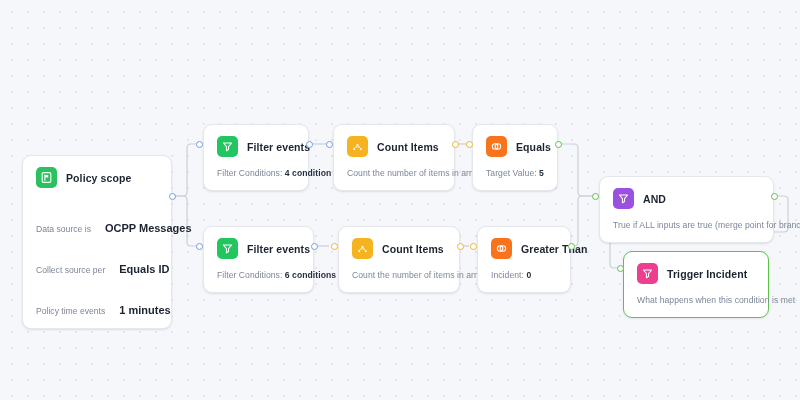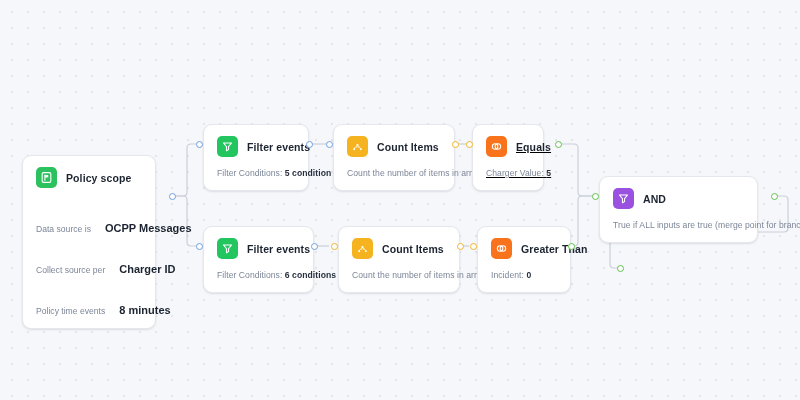--- a/index.html
+++ b/index.html
@@ -85,60 +85,60 @@
 
     <path class="edge" d="M 311,246 H 329"></path>
 
     <path class="edge" d="M 458,246 H 469"></path>
 
     <path class="edge" d="M 573,246 H 574 Q 578,246 578,242 V 200 Q 578,196 582,196 H 596"></path>
 
     <path class="edge" d="M 776,196 H 784 Q 788,196 788,200 V 228 Q 788,232 784,232 H 614 Q 610,232 610,236 V 264 Q 610,268 614,268 H 620"></path>
   </svg>
 
-  <div class="node" style="left:22px; top:155px; width:134px;">
+  <div class="node" style="left:22px; top:155px; width:150px;">
     <div class="node-head">
       <span class="tile green">
         <svg width="13" height="13" viewBox="0 0 24 24">
           <rect x="4" y="3" width="16" height="18" rx="2.5" fill="none" stroke="#ffffff" stroke-width="2"></rect>
           <path d="M9 7.5v9.5" stroke="#ffffff" stroke-width="2" stroke-linecap="round"></path>
           <path d="M9 7.5h6.2v4.4H9z" fill="#ffffff"></path>
         </svg>
       </span>
       <span class="node-title">Policy scope</span>
     </div>
     <div class="rows">
       <div class="row">
         <span class="k">Data source is</span>
         <span class="v">OCPP Messages</span>
       </div>
       <div class="row">
         <span class="k">Collect source per</span>
-        <span class="v">Charger ID</span>
+        <span class="v">Equals ID</span>
       </div>
       <div class="row">
         <span class="k">Policy time events</span>
-        <span class="v">8 minutes</span>
+        <span class="v">1 minutes</span>
       </div>
     </div>
   </div>
   <span class="port blue" style="left:169px; top:193px;"></span>
 
   <div class="node" style="left:203px; top:124px; width:106px;">
     <div class="node-head">
       <span class="tile green2">
         <svg width="13" height="13" viewBox="0 0 24 24">
           <path d="M4.5 5.5h15l-5.6 6.6v5.5l-3.8 2.4v-7.9z" fill="none" stroke="#ffffff" stroke-width="2" stroke-linejoin="round"></path>
         </svg>
       </span>
       <span class="node-title">Filter events</span>
     </div>
     <div class="node-sub">
       <span>Filter Conditions:</span>
-      <b>5 condition</b>
+      <b>4 condition</b>
     </div>
   </div>
   <span class="port blue" style="left:196px; top:141px;"></span>
   <span class="port blue" style="left:306px; top:141px;"></span>
 
   <div class="node" style="left:333px; top:124px; width:122px;">
     <div class="node-head">
       <span class="tile amber">
         <svg width="13" height="13" viewBox="0 0 24 24">
           <path d="M5 17a7.6 7.6 0 0 1 14 0" fill="none" stroke="#ffffff" stroke-width="1.9" stroke-linecap="round" stroke-dasharray="2.6 2.6"></path>
@@ -147,32 +147,32 @@
           <circle cx="17.8" cy="17.2" r="1.5" fill="#ffffff"></circle>
         </svg>
       </span>
       <span class="node-title">Count Items</span>
     </div>
     <div class="node-sub">Count the number of items in array</div>
   </div>
   <span class="port blue" style="left:326px; top:141px;"></span>
   <span class="port amber" style="left:452px; top:141px;"></span>
 
-  <div class="node" style="left:472px; top:124px; width:72px;text-decoration:underline;">
+  <div class="node" style="left:472px; top:124px; width:86px;">
     <div class="node-head">
       <span class="tile orange">
         <svg width="13" height="13" viewBox="0 0 24 24">
           <circle cx="9.4" cy="12" r="5.1" fill="none" stroke="#ffffff" stroke-width="1.9"></circle>
           <circle cx="14.6" cy="12" r="5.1" fill="none" stroke="#ffffff" stroke-width="1.9"></circle>
         </svg>
       </span>
       <span class="node-title">Equals</span>
     </div>
     <div class="node-sub">
-      <span>Charger Value:</span>
+      <span>Target Value:</span>
       <b>5</b>
     </div>
   </div>
   <span class="port amber" style="left:466px; top:141px;"></span>
   <span class="port green" style="left:555px; top:141px;"></span>
 
   <div class="node" style="left:203px; top:226px; width:111px;">
     <div class="node-head">
       <span class="tile green2">
         <svg width="13" height="13" viewBox="0 0 24 24">
@@ -217,29 +217,40 @@
       <span class="node-title">Greater Than</span>
     </div>
     <div class="node-sub">
       <span>Incident:</span>
       <b>0</b>
     </div>
   </div>
   <span class="port amber" style="left:470px; top:243px;"></span>
   <span class="port green" style="left:568px; top:243px;"></span>
 
-  <div class="node" style="left:599px; top:176px; width:159px;">
+  <div class="node" style="left:599px; top:176px; width:175px;">
     <div class="node-head">
       <span class="tile purple">
         <svg width="13" height="13" viewBox="0 0 24 24">
           <path d="M4.5 5.5h15l-5.6 6.6v5.5l-3.8 2.4v-7.9z" fill="none" stroke="#ffffff" stroke-width="2" stroke-linejoin="round"></path>
         </svg>
       </span>
       <span class="node-title">AND</span>
     </div>
     <div class="node-sub">True if ALL inputs are true (merge point for branches)</div>
   </div>
   <span class="port green" style="left:592px; top:193px;"></span>
   <span class="port green" style="left:771px; top:193px;"></span>
 
+  <div class="node selected" style="left:623px; top:251px; width:146px;">
+    <div class="node-head">
+      <span class="tile pink">
+        <svg width="13" height="13" viewBox="0 0 24 24">
+          <path d="M4.5 5.5h15l-5.6 6.6v5.5l-3.8 2.4v-7.9z" fill="none" stroke="#ffffff" stroke-width="2" stroke-linejoin="round"></path>
+        </svg>
+      </span>
+      <span class="node-title">Trigger Incident</span>
+    </div>
+    <div class="node-sub">What happens when this condition is met</div>
+  </div>
   <span class="port green" style="left:617px; top:265px;"></span>
 
 </div>
 
 </body></html>

